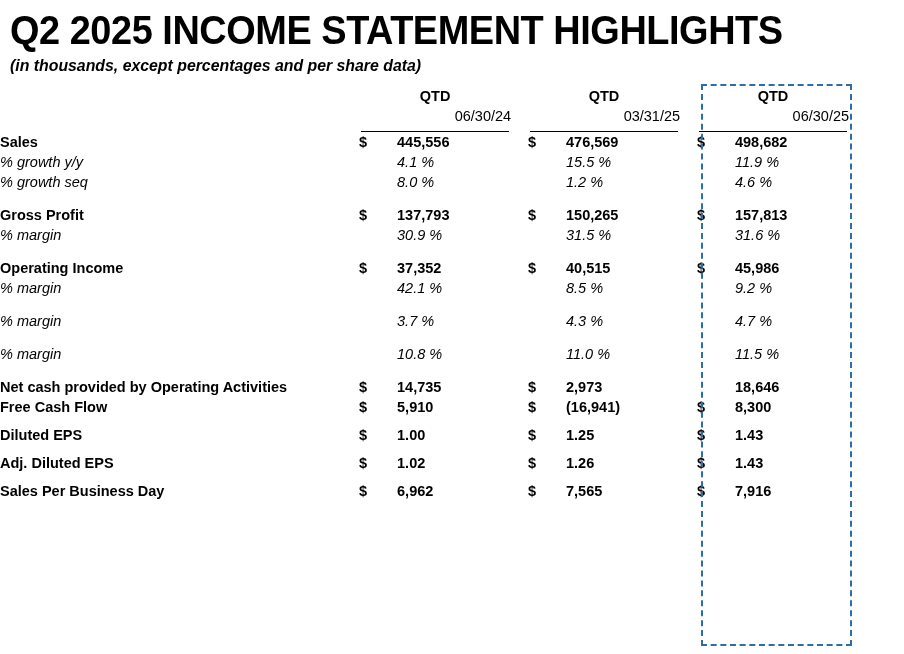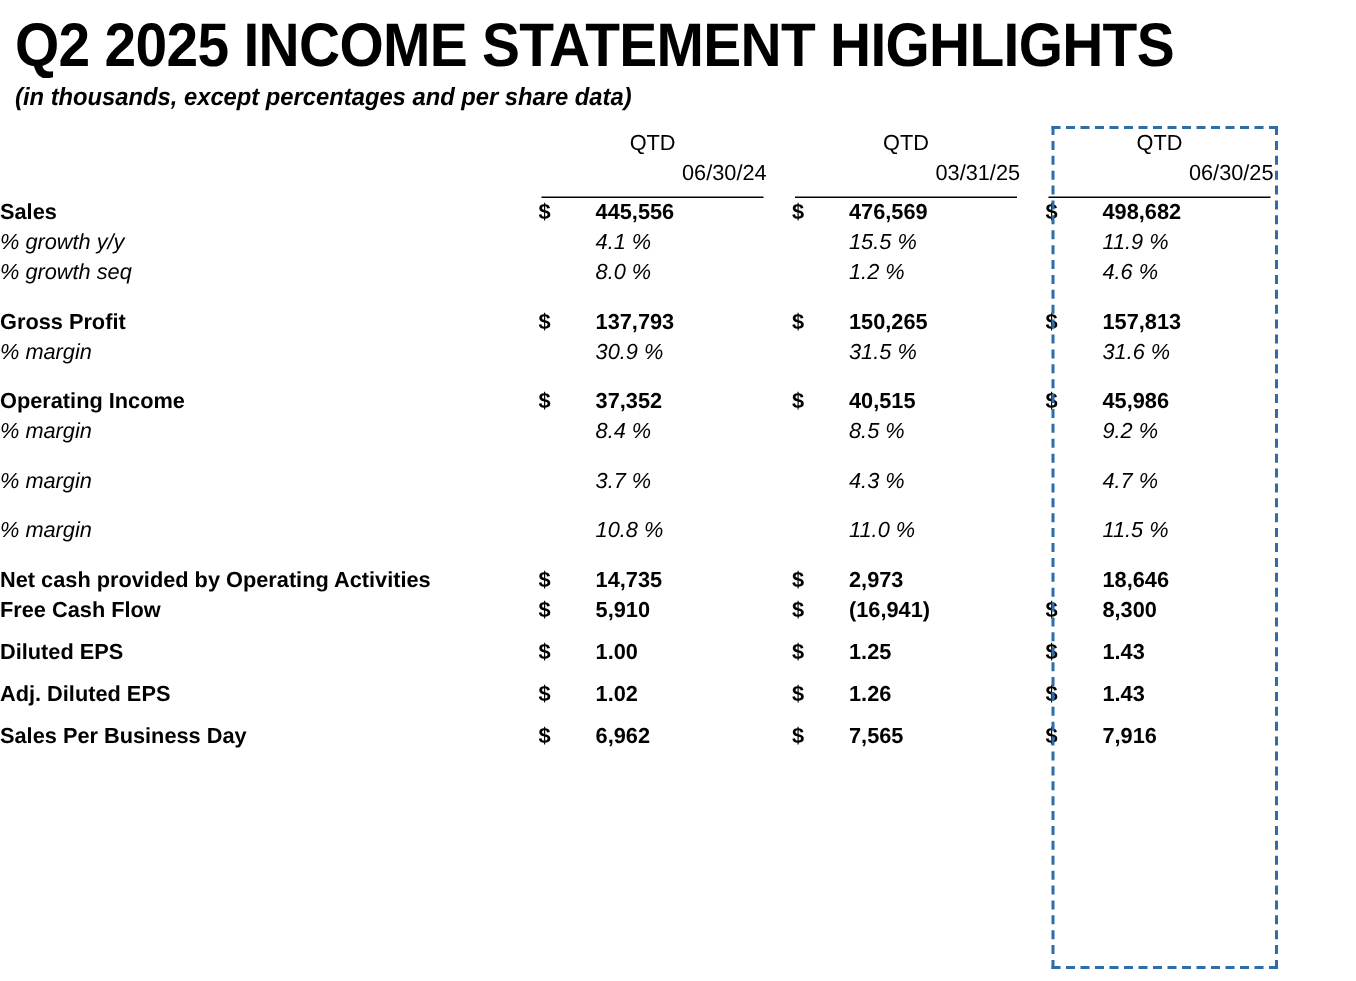--- a/index.html
+++ b/index.html
@@ -67,21 +67,21 @@
   #stmt-table td, #stmt-table th {
     padding: 0;
     font-size: 14.5px;
     line-height: 20px;
     vertical-align: bottom;
     white-space: nowrap;
   }
 
   
   th.hdr {
-    font-weight: normal;
+    font-weight: bold;
     font-size: 15px;
     text-align: center;
     padding-bottom: 1px;
   }
   td.sub {
     font-weight: normal;
     font-size: 15px;
     text-align: right;
     padding-bottom: 2px;
   }
@@ -251,21 +251,21 @@
         <td class="cur">$</td>
         <td class="val">40,515</td>
         <td></td>
         <td class="cur">$</td>
         <td class="val">45,986</td>
         <td></td>
       </tr>
       <tr>
         <td class="label italic">% margin</td>
         <td class="cur"></td>
-        <td class="val italic">8.4 %</td>
+        <td class="val italic">42.1 %</td>
         <td></td>
         <td class="cur"></td>
         <td class="val italic">8.5 %</td>
         <td></td>
         <td class="cur"></td>
         <td class="val italic">9.2 %</td>
         <td></td>
       </tr>
       <tr class="spacer">
         <td colspan="10"></td>

